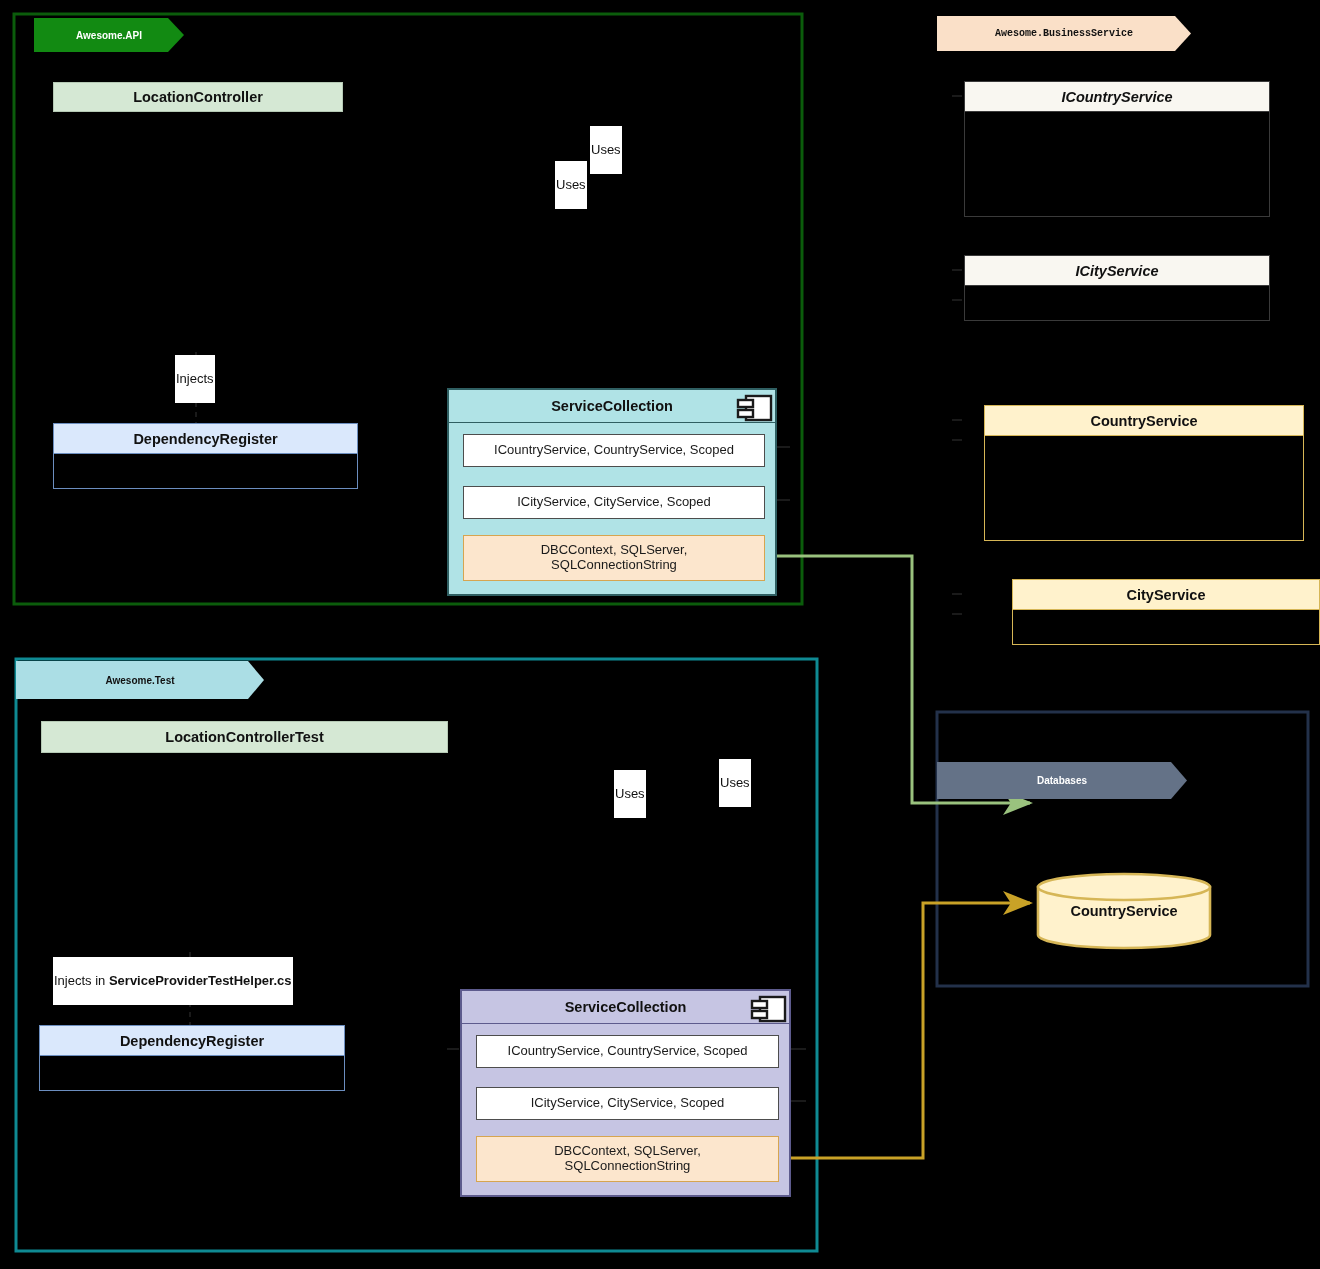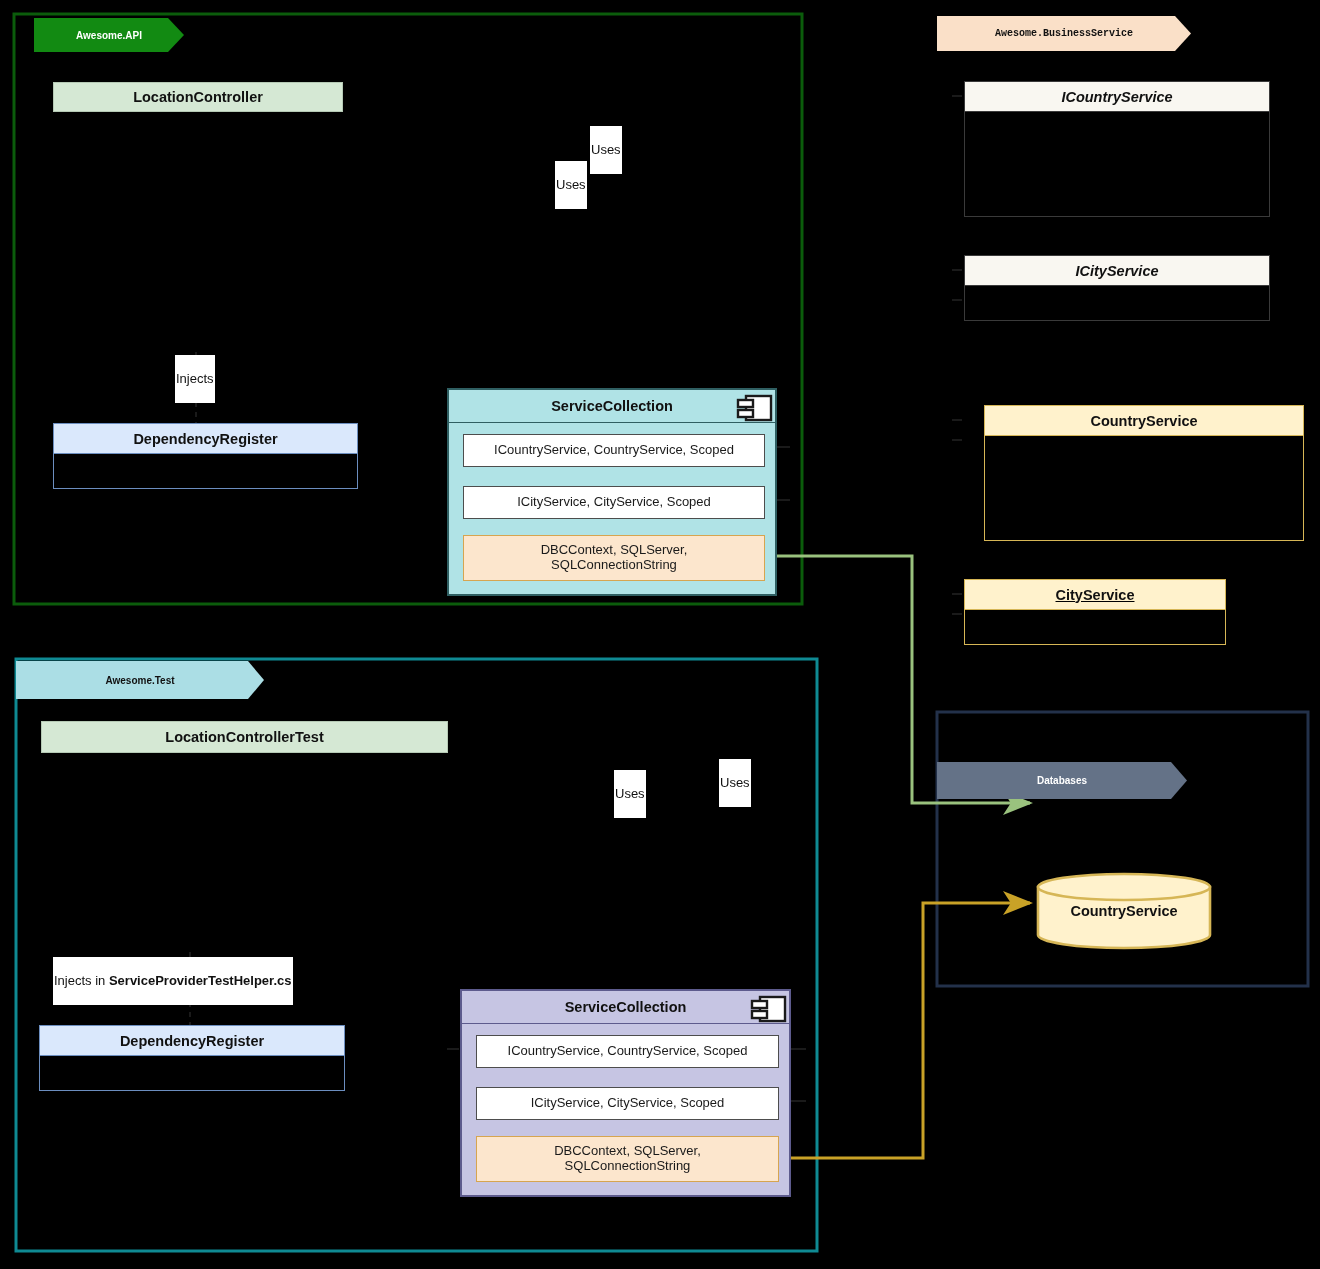--- a/index.html
+++ b/index.html
@@ -153,21 +153,21 @@
     <div class="cls-bd" style="width:100%;height:35px;border:1.6px solid #3a3a3a;border-top:none;"></div>
   </div>
 
   <div class="cls" style="left:984px;top:405px;width:320px;height:136px;">
     <div class="cls-hd" style="width:100%;height:31px;background:#fff2cc;border:1.6px solid #d6b656;color:#111;">
       <span>CountryService</span>
     </div>
     <div class="cls-bd" style="width:100%;height:105px;border:1.6px solid #d6b656;border-top:none;"></div>
   </div>
 
-  <div class="cls" style="left:964px;top:579px;width:262px;height:66px;text-decoration:underline;">
+  <div class="cls" style="left:1012px;top:579px;width:308px;height:66px;">
     <div class="cls-hd" style="width:100%;height:31px;background:#fff2cc;border:1.6px solid #d6b656;color:#111;">
       <span>CityService</span>
     </div>
     <div class="cls-bd" style="width:100%;height:35px;border:1.6px solid #d6b656;border-top:none;"></div>
   </div>
 
   <div class="pkg-tab" style="left:16px;top:661px;width:248px;height:38px;background:#abdee5;color:#111;">
     <span>Awesome.Test</span>
   </div>
 

